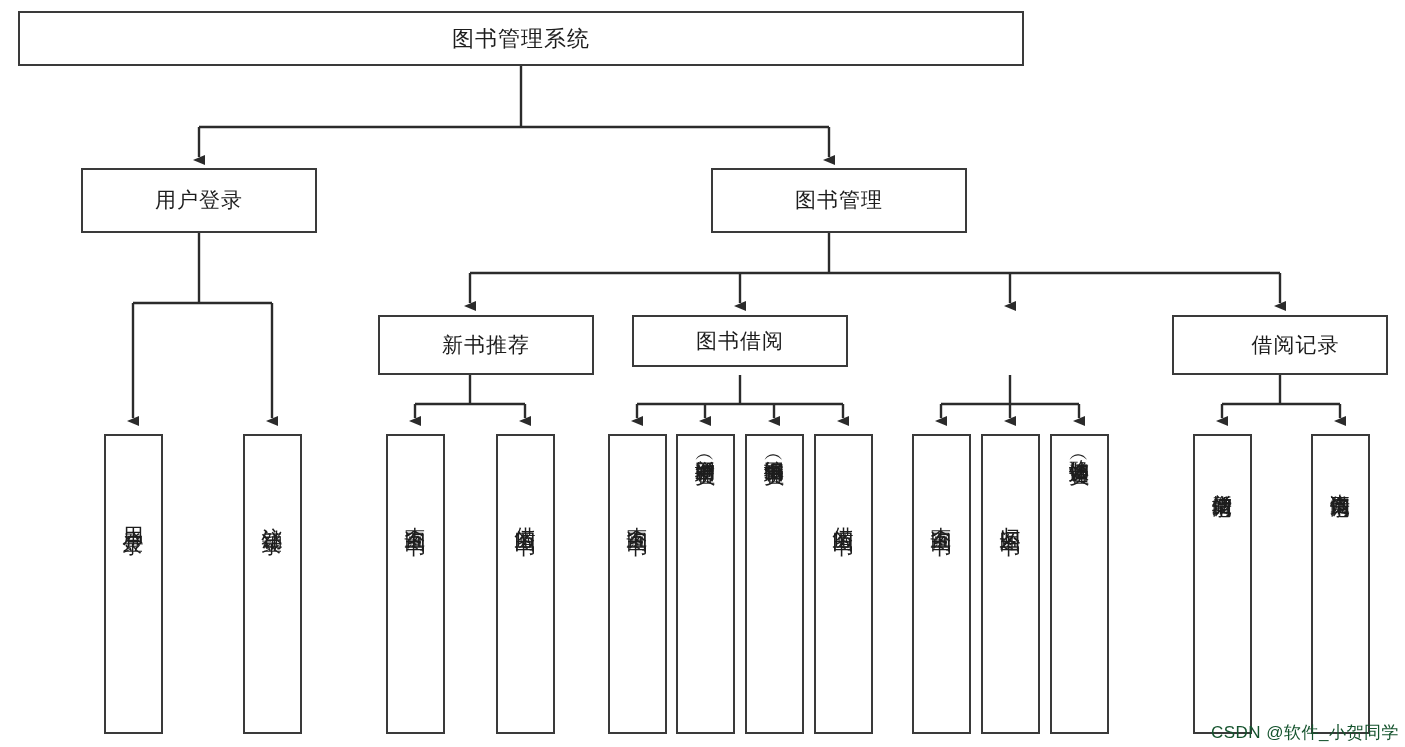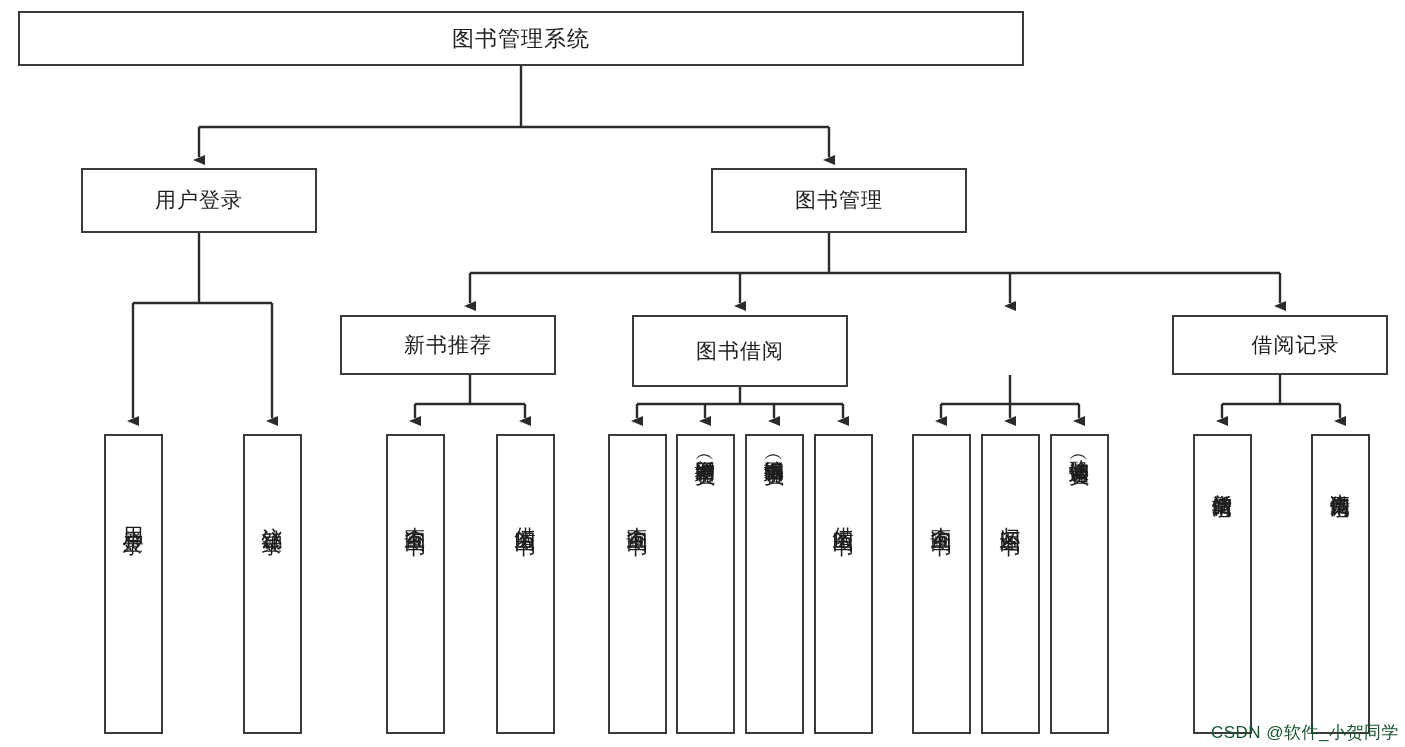--- a/index.html
+++ b/index.html
@@ -134,24 +134,24 @@
     <span class="label">图书管理系统</span>
   </div>
 
   <div class="node horiz" style="left:81px; top:168px; width:236px; height:65px;">
     <span class="label">用户登录</span>
   </div>
   <div class="node horiz" style="left:711px; top:168px; width:256px; height:65px;">
     <span class="label">图书管理</span>
   </div>
 
-  <div class="node horiz" style="left:340px; top:315px; width:216px; height:60px;">
+  <div class="node horiz" style="left:378px; top:315px; width:216px; height:60px;">
     <span class="label">新书推荐</span>
   </div>
-  <div class="node horiz" style="left:632px; top:315px; width:216px; height:72px;">
+  <div class="node horiz" style="left:632px; top:315px; width:216px; height:52px;">
     <span class="label">图书借阅</span>
   </div>
   <div class="node horiz" style="left:1172px; top:315px; width:216px; height:60px;padding-left:31px;">
     <span class="label">借阅记录</span>
   </div>
 
   <div class="node vert" style="left:104px; top:434px; width:59px; height:300px; padding-top:74px;">
     <span class="label">用户登录</span>
   </div>
   <div class="node vert" style="left:243px; top:434px; width:59px; height:300px; padding-top:74px;">

